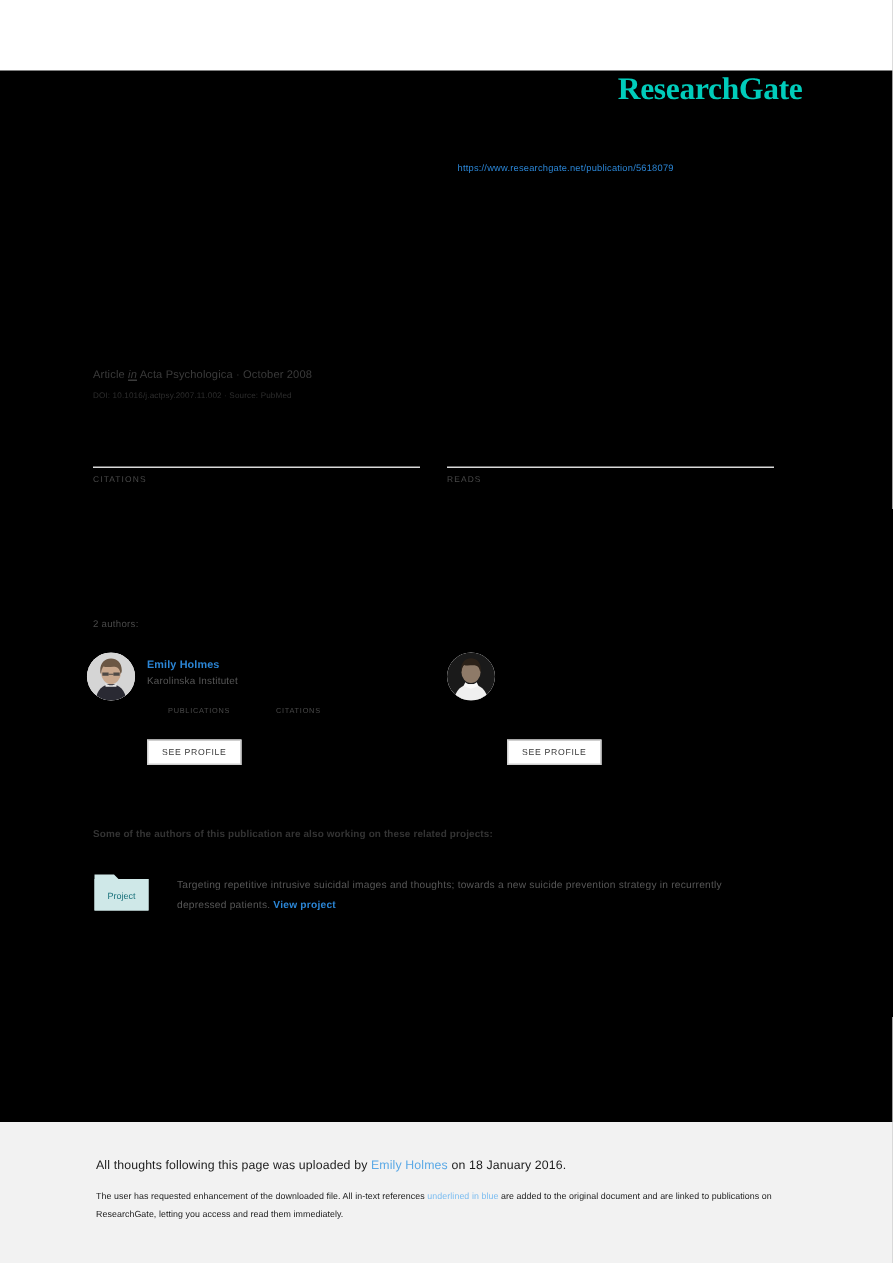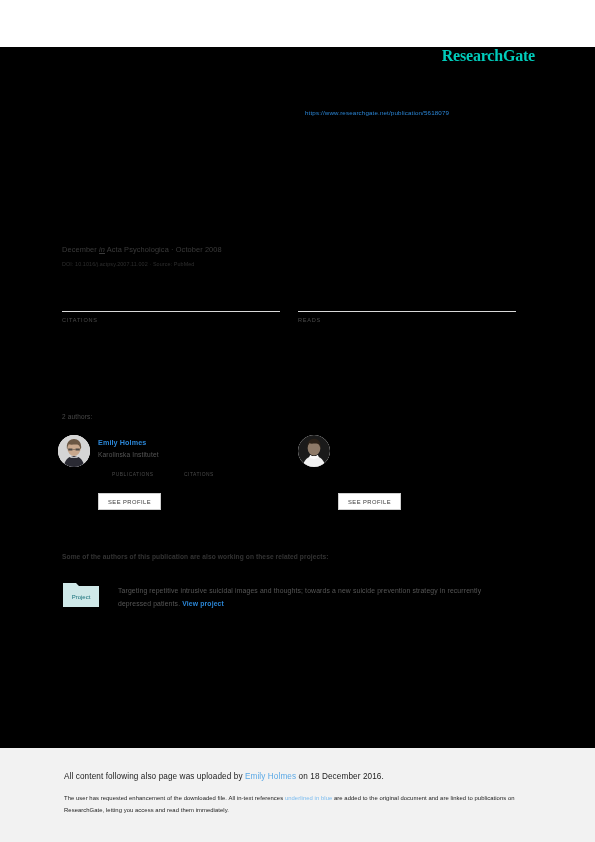--- a/index.html
+++ b/index.html
@@ -40,21 +40,21 @@
     height: 701px;
     background: #000000;
     color: #ffffff;
   }
 
   .rg-logo {
     position: absolute;
     right: 60px;
     top: 0px;
     font-family: "Liberation Serif", serif;
-    font-size: 16px;
+    font-size: 21px;
     font-weight: bold;
     color: #00ccbb;
     letter-spacing: -0.2px;
     white-space: nowrap;
   }
 
   .rg-url {
     position: absolute;
     left: 305px;
     top: 62px;
@@ -302,21 +302,21 @@
   <div class="top-white"></div>
 
   <div class="hero">
 
     <div class="rg-logo">ResearchGate</div>
 
     <div class="rg-url">https://www.researchgate.net/publication/5618079</div>
 
     <div class="article-meta">
       <div class="article-line">
-        <span>December</span>
+        <span>Article</span>
         <span class="kw">in</span>
         <span class="jn">Acta Psychologica</span>
         <span>·</span>
         <span>October 2008</span>
       </div>
       <div class="doi-line">DOI: 10.1016/j.actpsy.2007.11.002 · Source: PubMed</div>
     </div>
 
     <div class="stats">
       <div class="stat left">
@@ -390,20 +390,20 @@
       <div class="project-text">
         <span>Targeting repetitive intrusive suicidal images and thoughts; towards a new suicide prevention strategy in recurrently depressed patients.</span>
         <span class="project-link">View project</span>
       </div>
     </div>
 
   </div>
 
   <div class="footer">
     <div class="footer-upload">
-      <span>All content following also page was uploaded by </span><span class="name">Emily Holmes</span><span> on 18 December 2016.</span>
+      <span>All thoughts following this page was uploaded by </span><span class="name">Emily Holmes</span><span> on 18 January 2016.</span>
     </div>
     <div class="footer-note">
       <span>The user has requested enhancement of the downloaded file. All in-text references </span><span class="blue">underlined in blue</span><span> are added to the original document and are linked to publications on ResearchGate, letting you access and read them immediately.</span>
     </div>
   </div>
 
 </div>
 
 </body></html>

